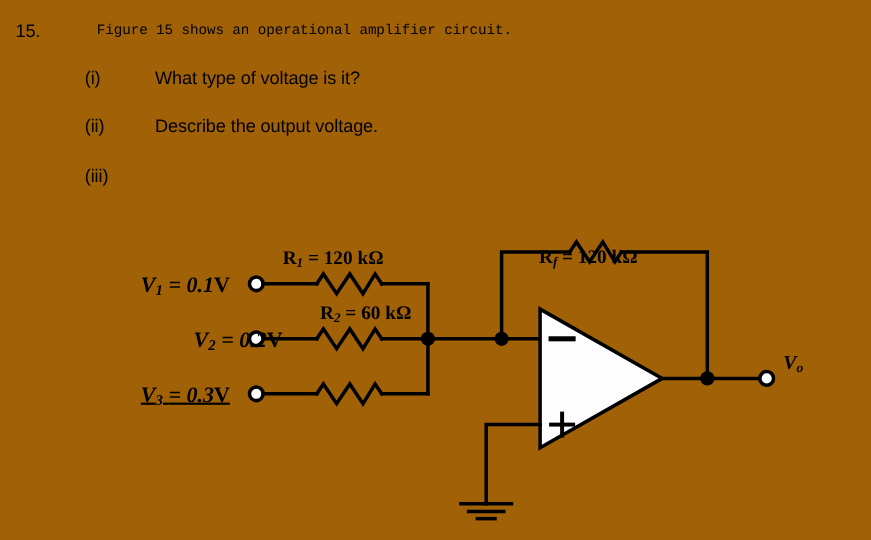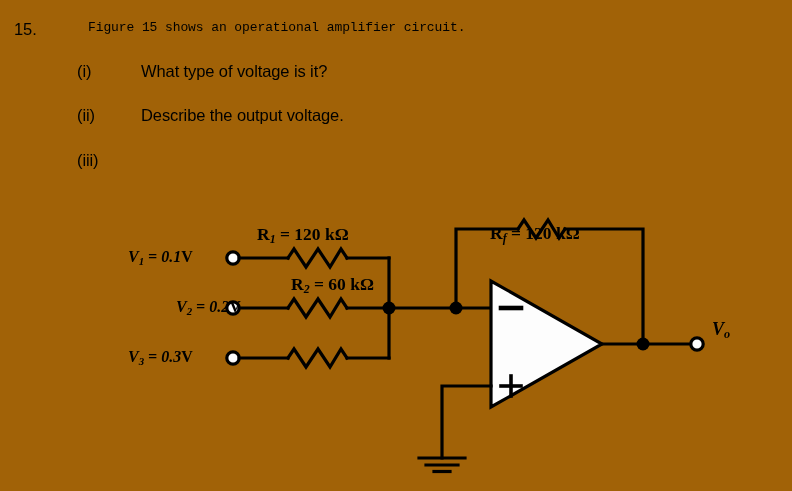--- a/index.html
+++ b/index.html
@@ -70,21 +70,21 @@
     display: block;
   }
   .lbl {
     position: absolute;
     font-family: "Liberation Serif", serif;
     font-weight: bold;
     white-space: nowrap;
     line-height: 1;
   }
   .lbl-src {
-    font-size: 16px;
+    font-size: 20px;
     font-style: italic;
   }
   .lbl-src .unit {
     font-style: normal;
   }
   .lbl-res {
     font-size: 17.5px;
   }
   .lbl-res .rsym {
     font-style: normal;
@@ -94,21 +94,21 @@
     vertical-align: -0.26em;
     font-style: italic;
   }
   .lbl-out {
     font-size: 18px;
     font-style: italic;
   }
 
   .src-v1 { left: 128px; top: 249px; }
   .src-v2 { left: 128px; top: 299px; margin-left: 48px; }
-  .src-v3 { left: 128px; top: 349px; }
+  .src-v3 { left: 128px; top: 349px; text-decoration: underline; }
 
   .res-r1 { left: 257px; top: 226px; }
   .res-r2 { left: 257px; top: 276px; margin-left: 34px; }
   .res-r3 { left: 257px; top: 326px; }
   .res-rf { left: 490px; top: 199px; margin-top: 26px; }
 
   .out-vo { left: 712px; top: 320px; }
 </style>
 </head>
 <body>

